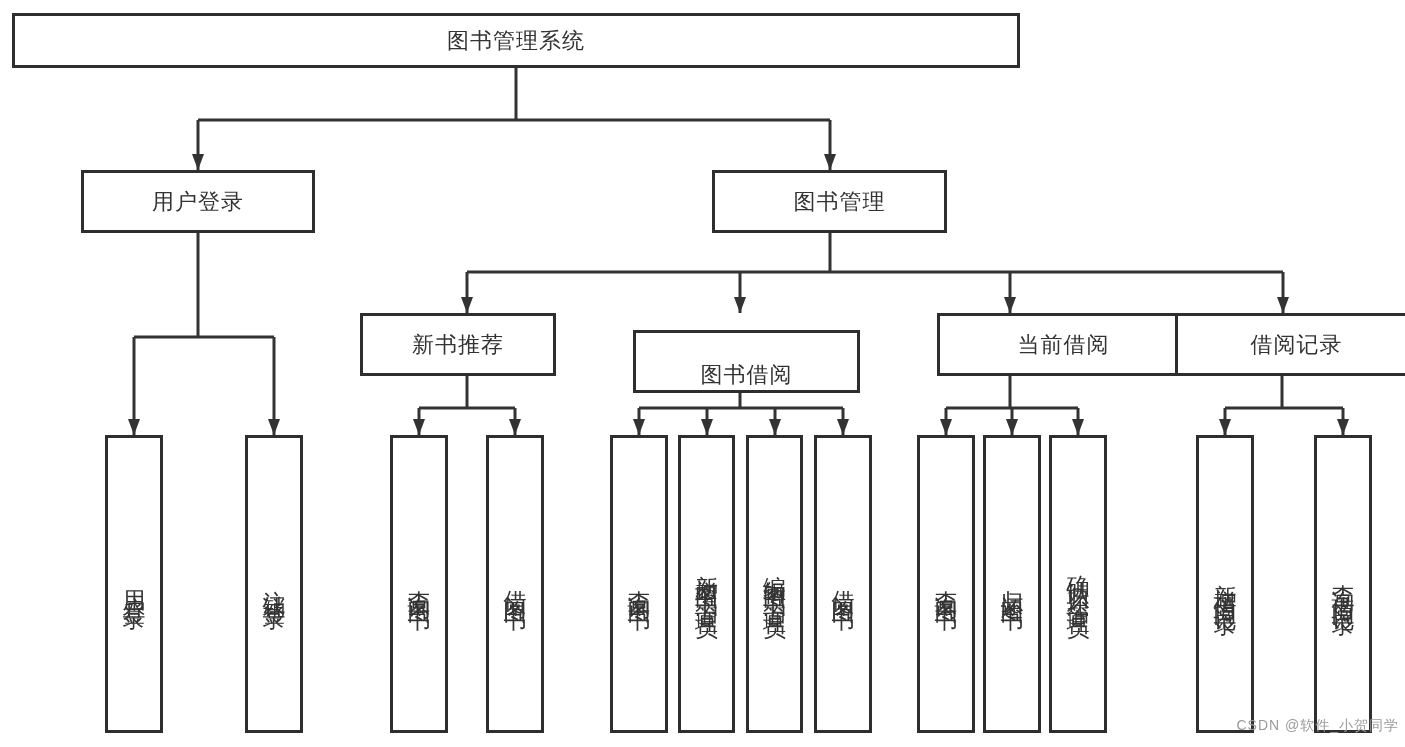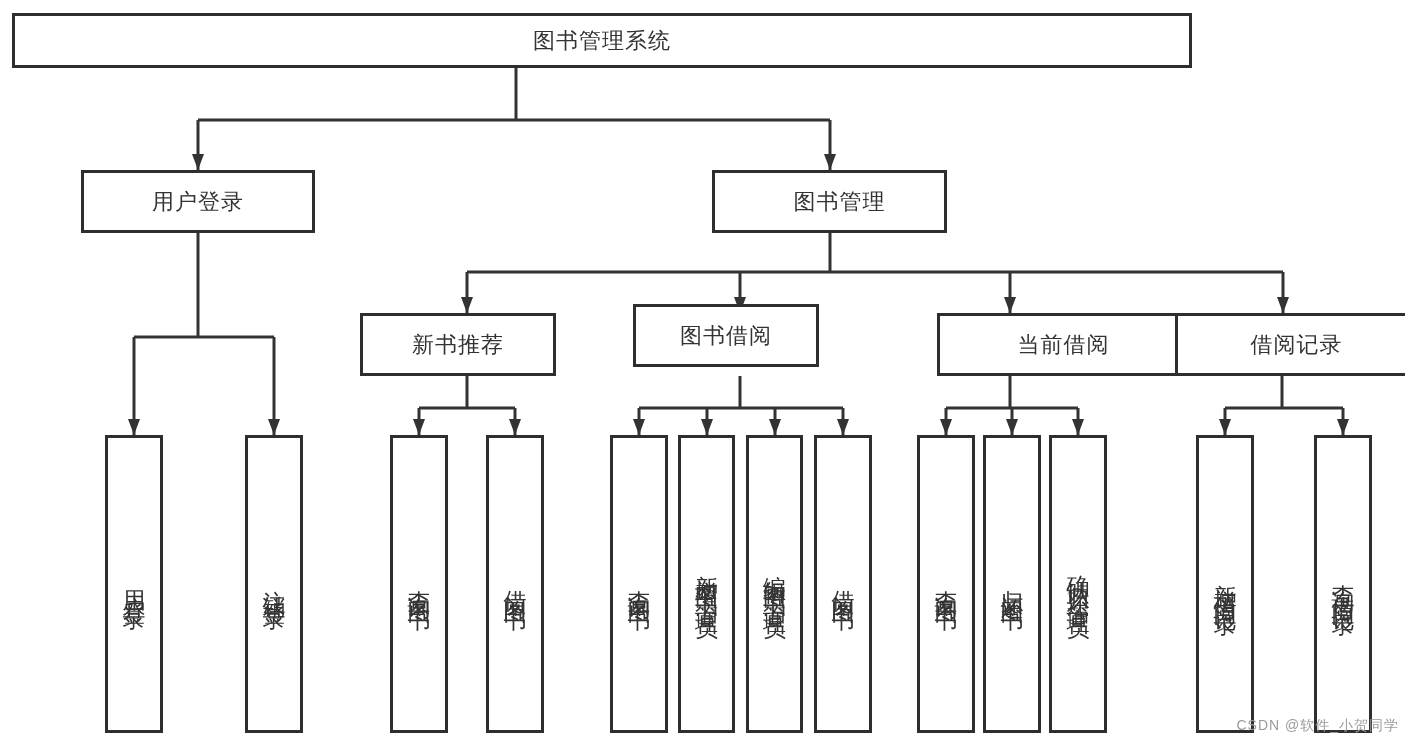--- a/index.html
+++ b/index.html
@@ -32,27 +32,27 @@
   .node.h { font-size: 22px; letter-spacing: 1px; }
   .node.v { font-size: 23px; }
   .vtext {
     writing-mode: vertical-rl;
     text-orientation: mixed;
     letter-spacing: 6px;
     line-height: 1;
     white-space: nowrap;
   }
   
-  .n-root   { left: 12px;  top: 13px;  width: 1180px; height: 55px; }
+  .n-root   { left: 12px;  top: 13px;  width: 1008px; height: 55px; }
   
   .n-login  { left: 81px;  top: 170px; width: 234px; height: 63px; }
   .n-mgmt   { left: 712px; top: 170px; width: 235px; height: 63px; padding-left: 20px; }
   
   .n-rec    { left: 360px;  top: 313px; width: 196px; height: 63px; }
-  .n-borrow { left: 633px;  top: 304px; width: 186px; height: 63px; }
+  .n-borrow { left: 633px;  top: 330px; width: 227px; height: 63px; align-items: flex-end; }
   .n-cur    { left: 937px;  top: 313px; width: 253px; height: 63px; }
   .n-rec2   { left: 1175px; top: 313px; width: 243px; height: 63px; }
   
   .leaf { top: 435px; width: 58px; height: 298px; }
   .l-a1 { left: 105px; }
   .l-a2 { left: 245px; }
   .l-b1 { left: 390px; }
   .l-b2 { left: 486px; }
   .l-c1 { left: 610px; }
   .l-c2 { left: 678px; width: 57px; }

